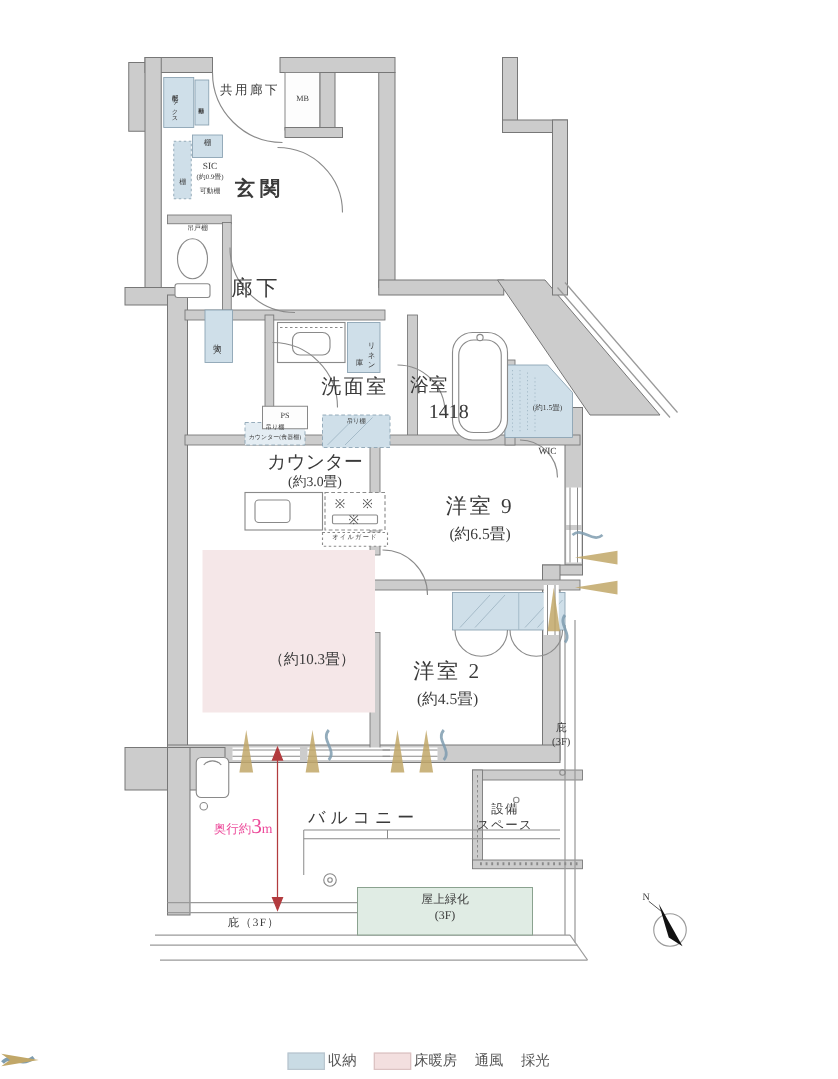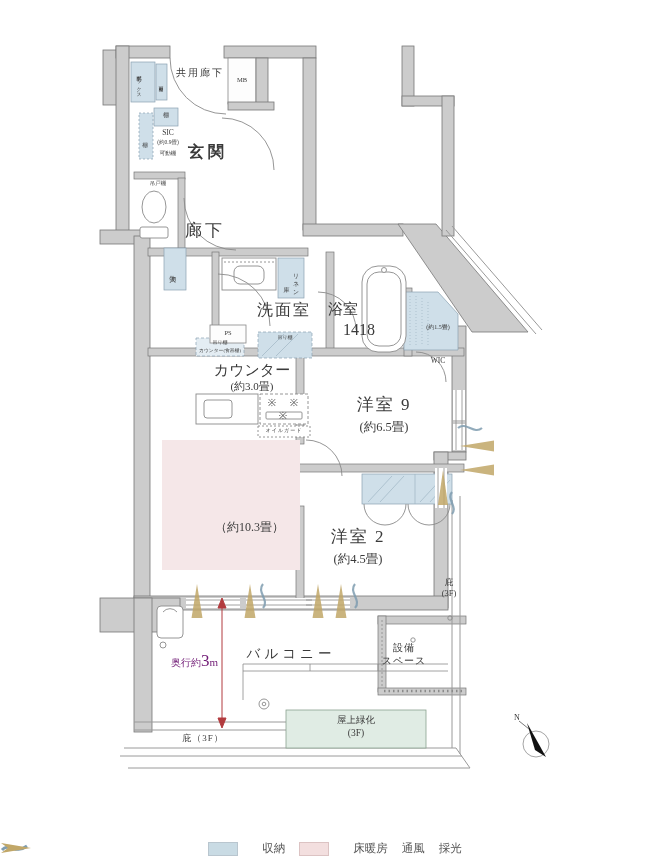--- a/index.html
+++ b/index.html
@@ -2,24 +2,24 @@
 <html><head>
 <meta charset="utf-8">
 <style>
   html,body{margin:0;padding:0;background:#fff;}
   .stage{position:relative;width:670px;height:863px;background:#fff;overflow:hidden;
          font-family:"Liberation Serif","DejaVu Serif",serif;color:#3a3a3a;}
   .stage svg{position:absolute;left:0;top:0;}
   .lbl{position:absolute;text-align:center;line-height:1.2;white-space:nowrap;}
   .pre{white-space:pre-line;}
   .v{writing-mode:vertical-rl;text-orientation:upright;letter-spacing:1px;white-space:pre-line;}
-  .red{color:#701a75;}
+  .red{color:#ec4899;}
   .legend{position:absolute;left:0;top:841px;width:670px;display:flex;justify-content:center;
           align-items:center;gap:14px;font-size:11.5px;color:#555;}
-  .leg-item{display:flex;align-items:center;gap:24px;}
+  .leg-item{display:flex;align-items:center;gap:2px;}
   .sw{display:inline-block;width:28px;height:12px;border:1px solid #b9c6cf;}
   .sw.storage{background:#c9dbe4;}
   .sw.heat{background:#f3dfdf;border-color:#dcc3c3;}
 </style>
 </head>
 <body>
 
 <div class="stage">
 
 <svg width="670" height="863" viewBox="0 0 670 863">

